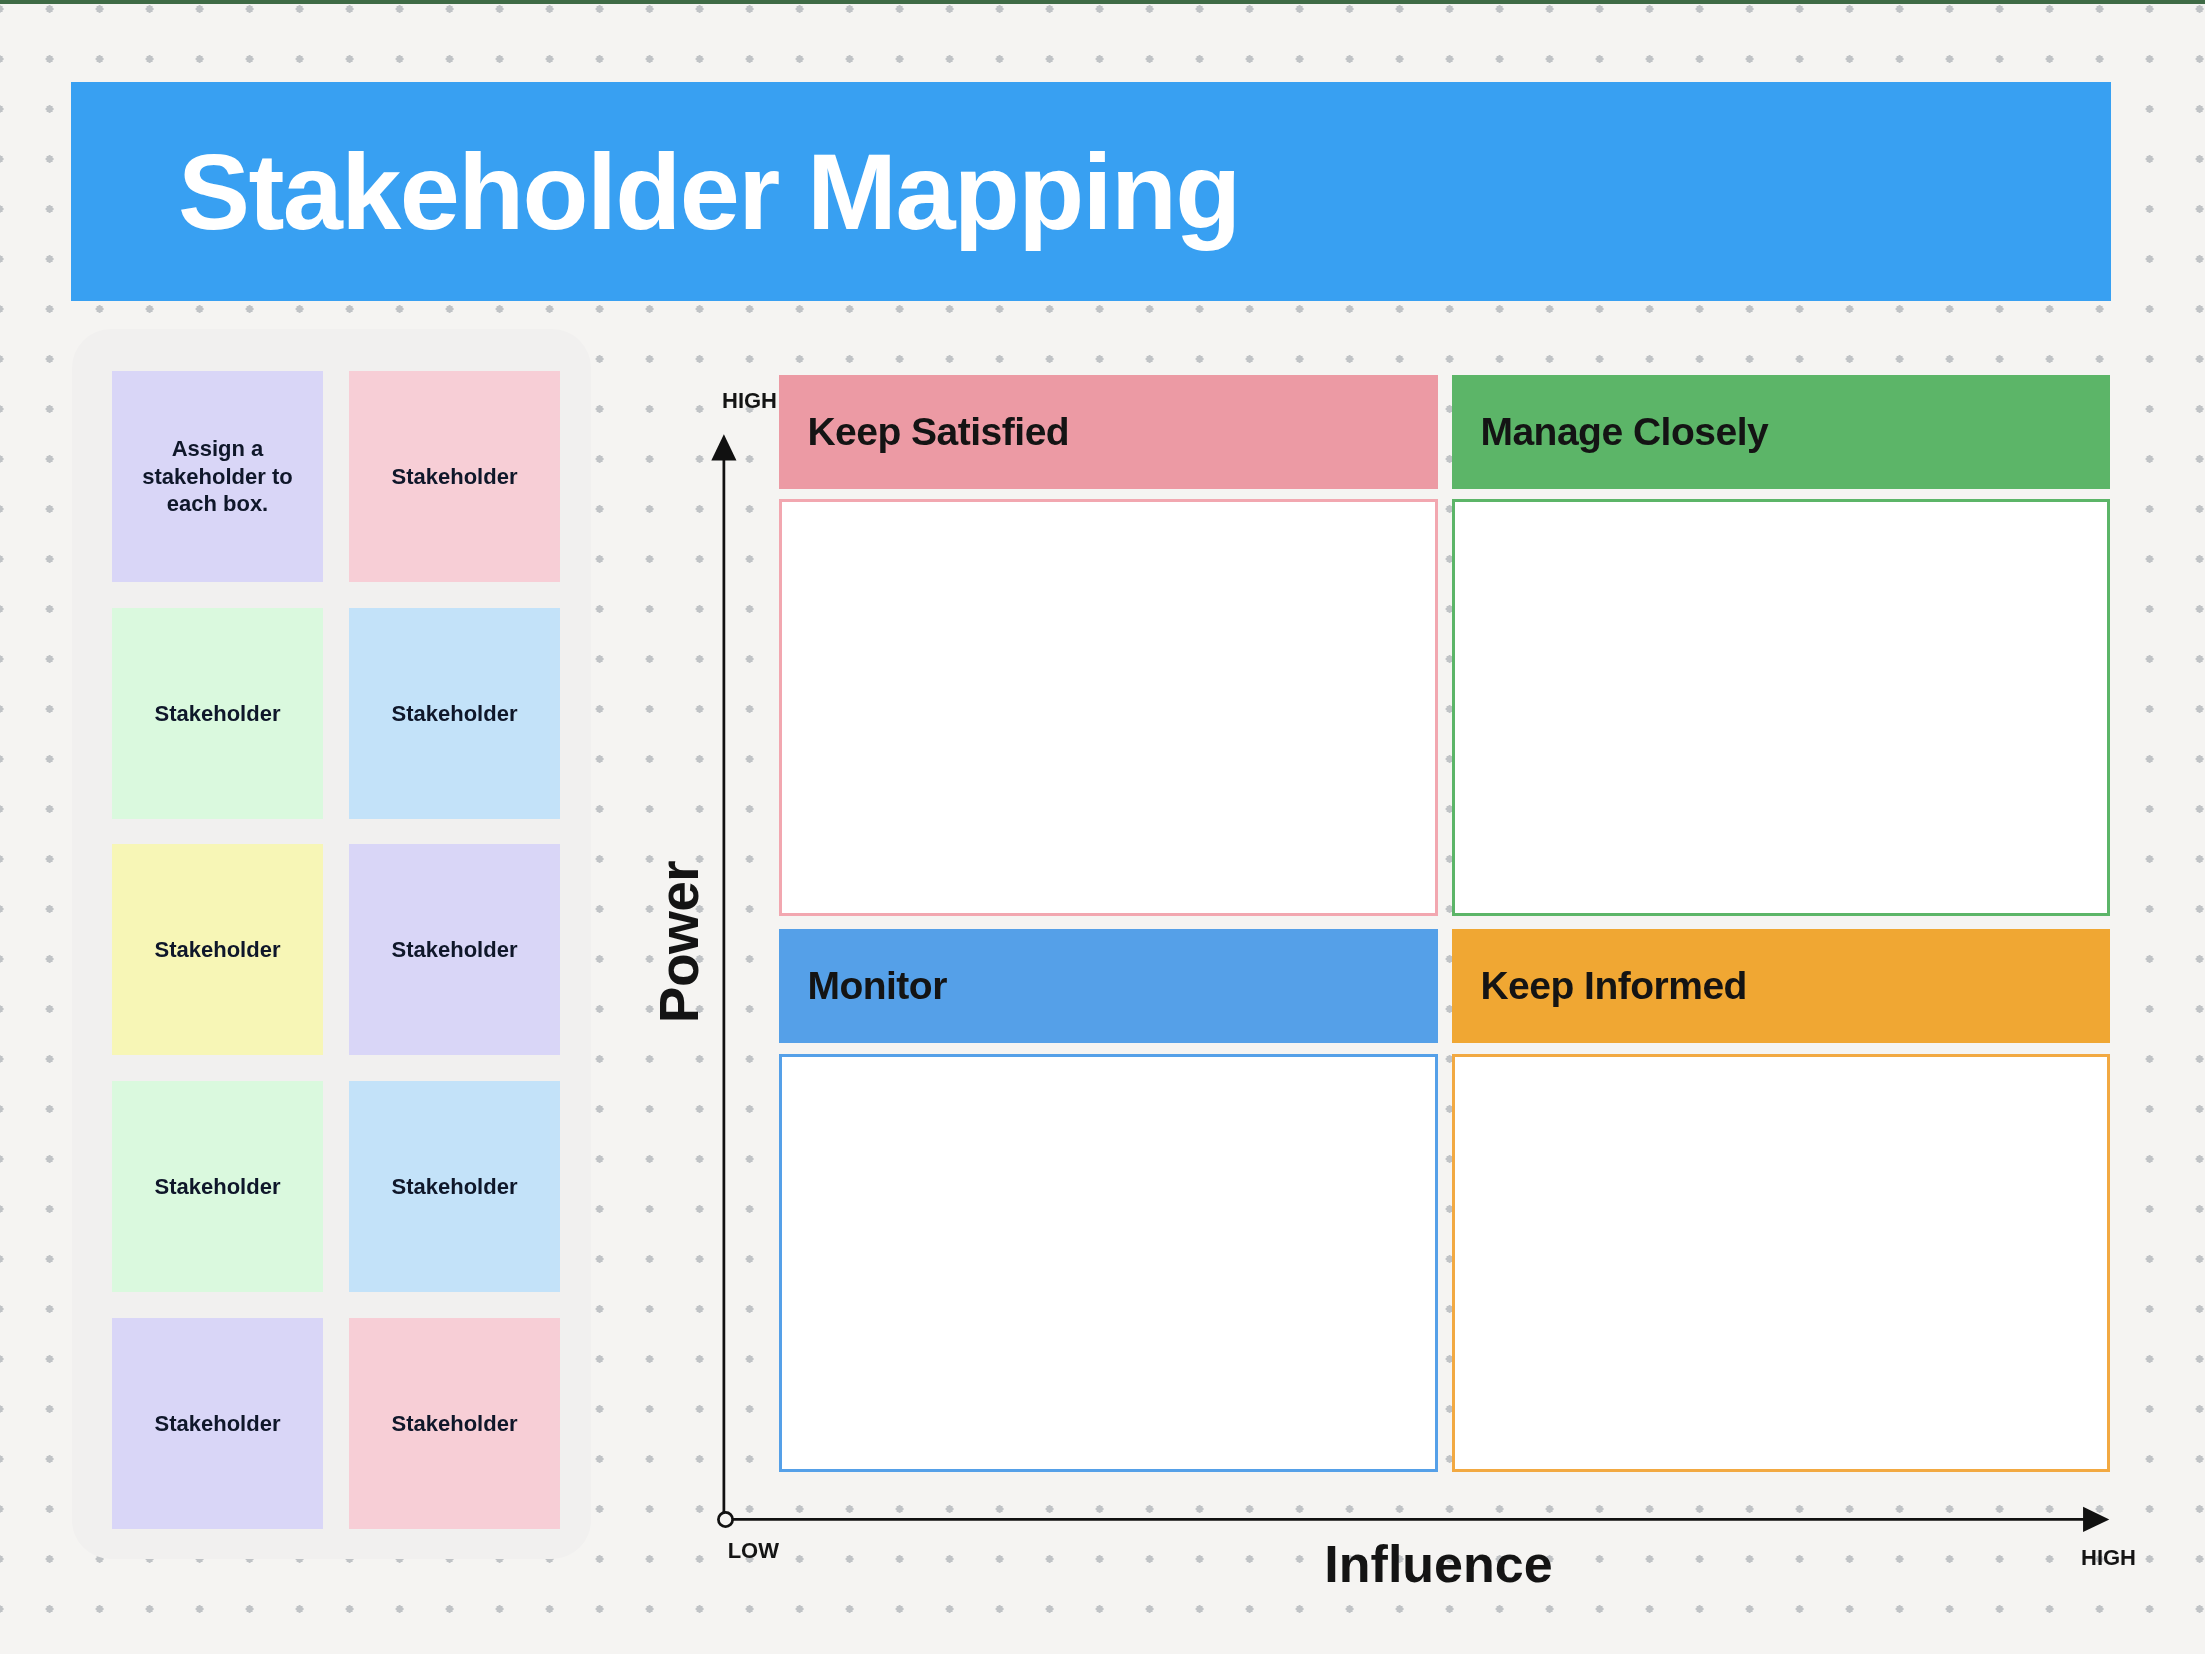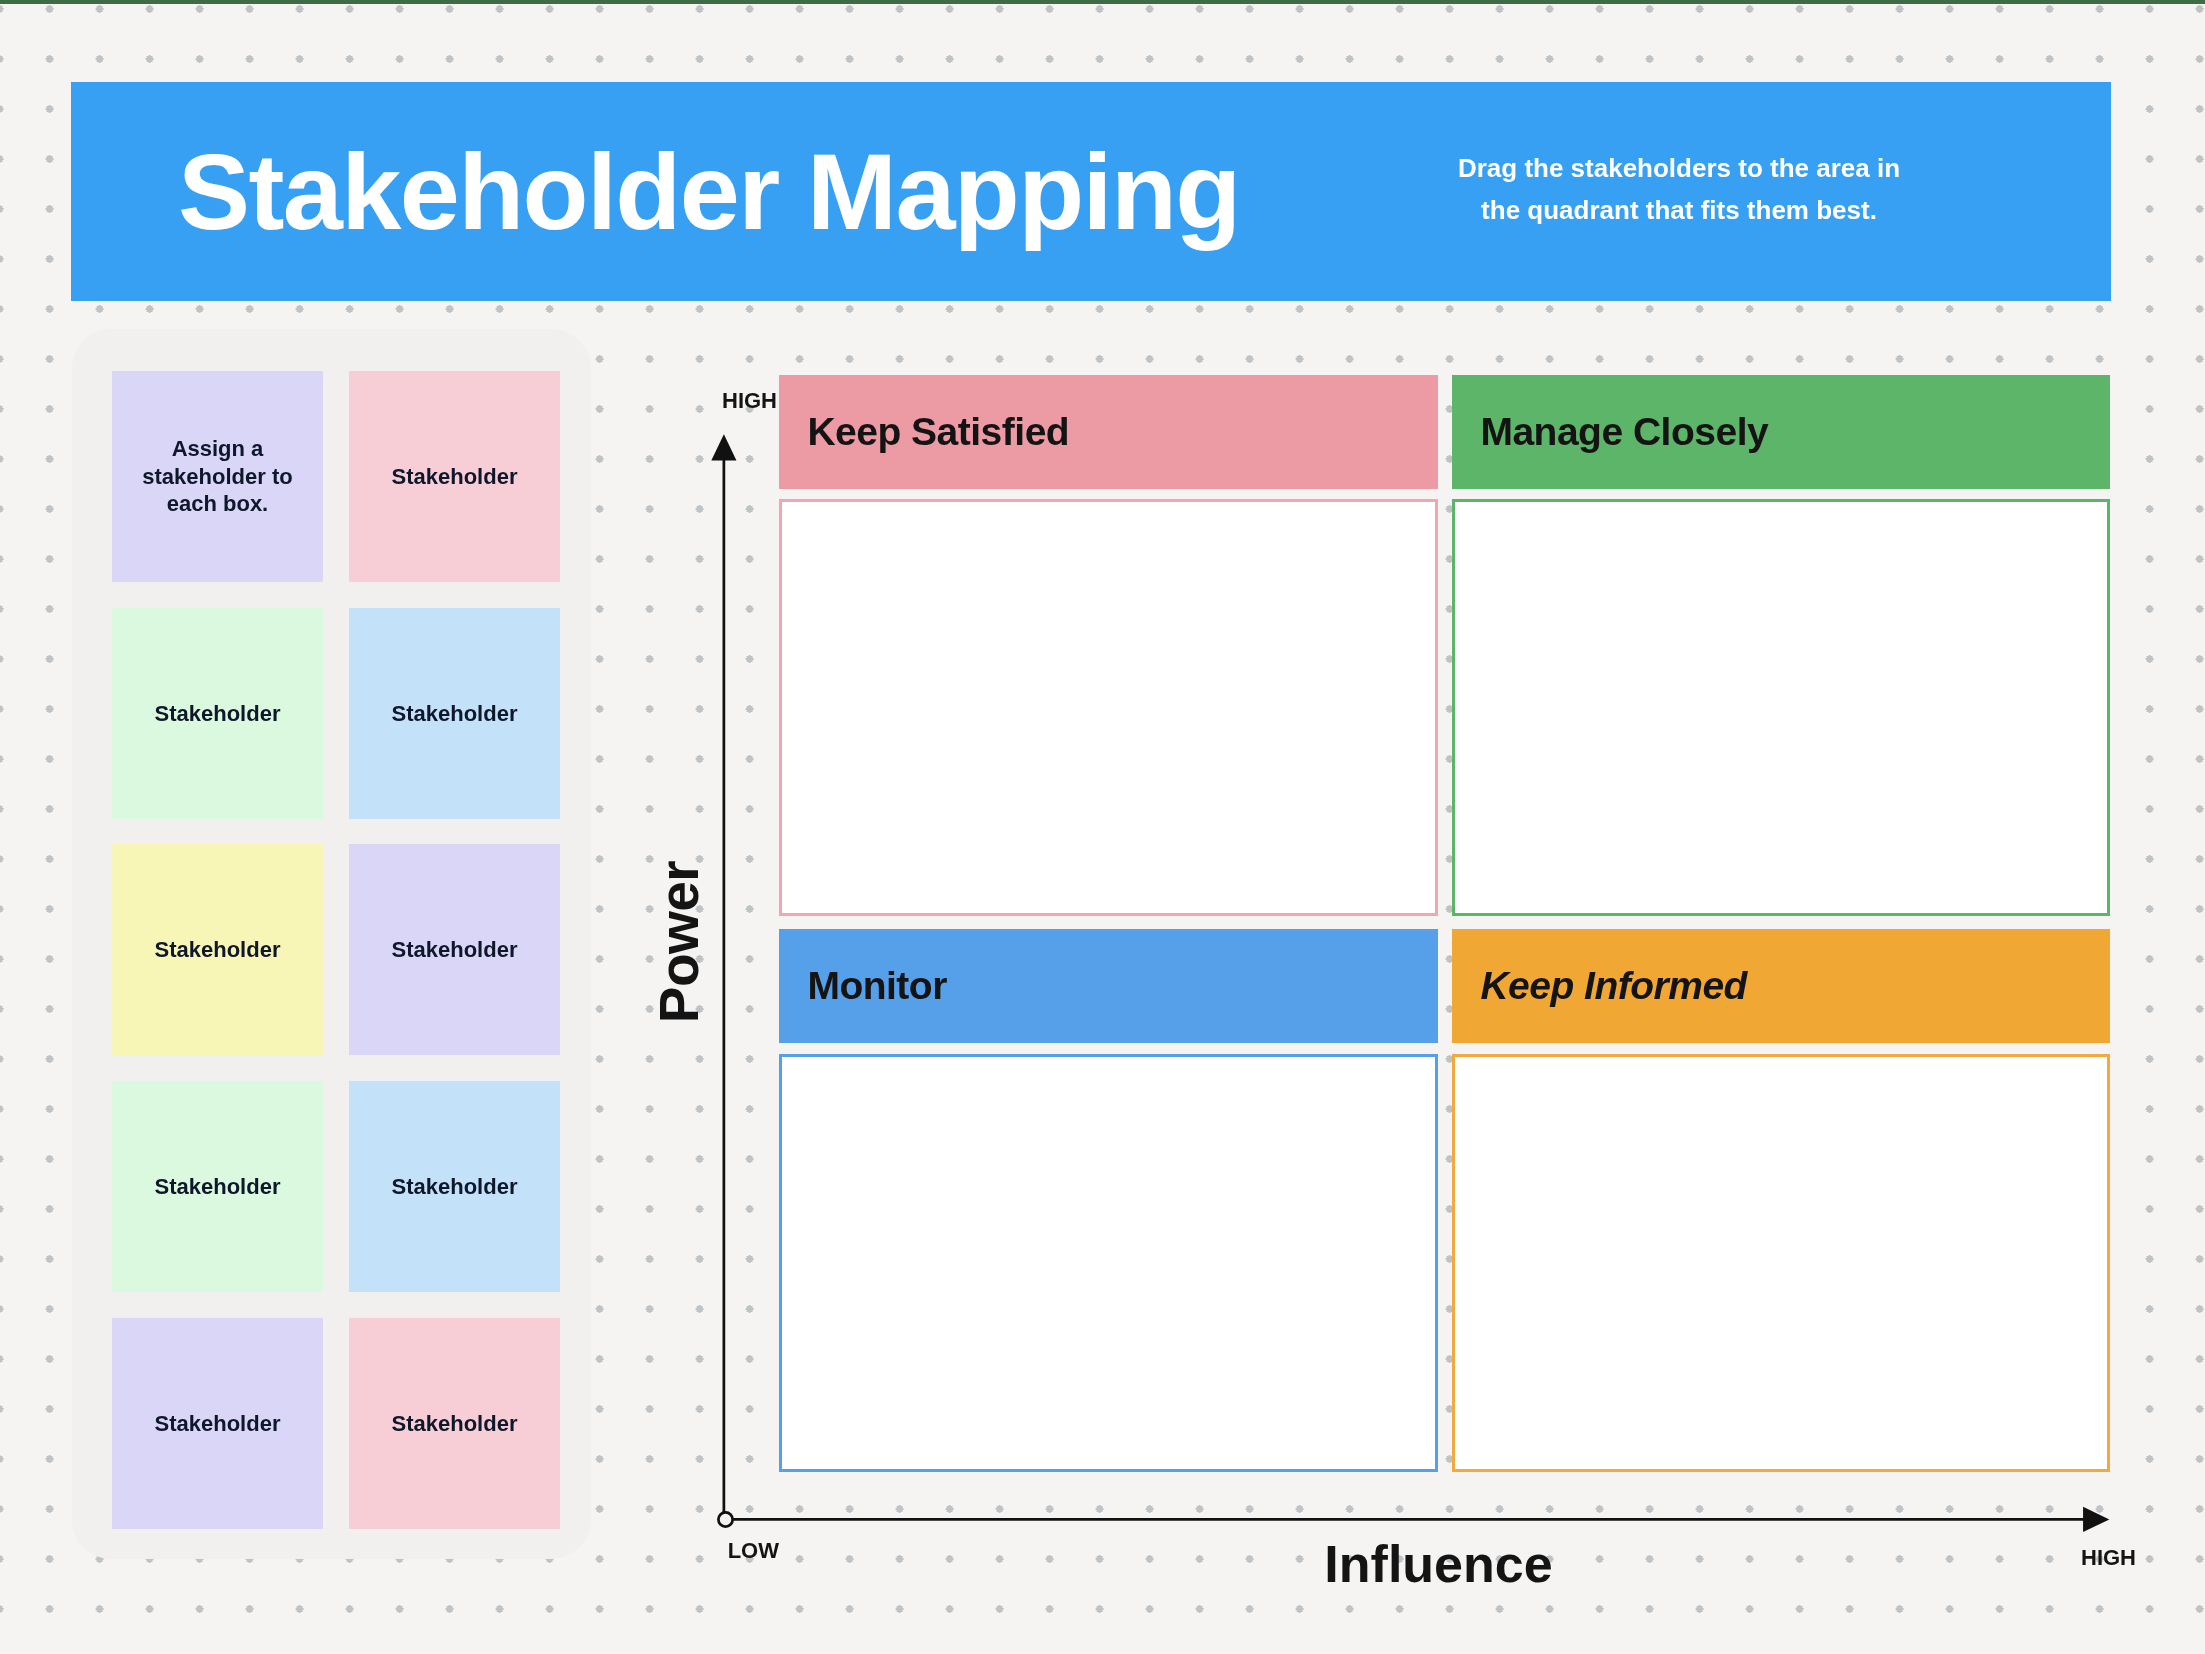--- a/index.html
+++ b/index.html
@@ -60,24 +60,20 @@
 </style>
 </head>
 <body>
 
 <div id="canvas">
 
   <div class="topbar" style="background-color: rgb(63, 107, 70);"></div>
 
   <div class="banner" style="background-color: rgb(56, 160, 242);">
     <div class="banner-title">Stakeholder Mapping</div>
-    <div class="banner-subtitle">
-      <span>Drag the stakeholders to the area in</span><br>
-      <span>the quadrant that fits them best.</span>
-    </div>
   </div>
 
   <div class="panel"></div>
 
   <div class="sticky s-r1 s-c1" style="background-color: rgb(217, 214, 247);">
     <span>Assign a stakeholder to each box.</span>
   </div>
   <div class="sticky s-r1 s-c2" style="background-color: rgb(247, 206, 214);">
     <span>Stakeholder</span>
   </div>
@@ -108,21 +104,21 @@
 
   <div class="q-header q-col1 q-hrow1" style="background-color: rgb(236, 154, 164);">
     <span>Keep Satisfied</span>
   </div>
   <div class="q-header q-col2 q-hrow1" style="background-color: rgb(92, 181, 104);">
     <span>Manage Closely</span>
   </div>
   <div class="q-header q-col1 q-hrow2" style="background-color: rgb(85, 160, 232);">
     <span>Monitor</span>
   </div>
-  <div class="q-header q-col2 q-hrow2" style="background-color: rgb(240, 167, 51); font-style: italic;">
+  <div class="q-header q-col2 q-hrow2" style="background-color: rgb(240, 167, 51);">
     <span>Keep Informed</span>
   </div>
 
   <div class="q-box q-col1 q-brow1" style="border-color: rgb(242, 167, 176);"></div>
   <div class="q-box q-col2 q-brow1" style="border-color: rgb(92, 181, 104);"></div>
   <div class="q-box q-col1 q-brow2" style="border-color: rgb(85, 160, 232);"></div>
   <div class="q-box q-col2 q-brow2" style="border-color: rgb(242, 169, 66);"></div>
 
   <svg class="axis-svg" width="2205" height="1654" viewBox="0 0 4033 3025">
     <line x1="1324" y1="838" x2="1324" y2="2779" stroke="#111111" stroke-width="5"></line>

